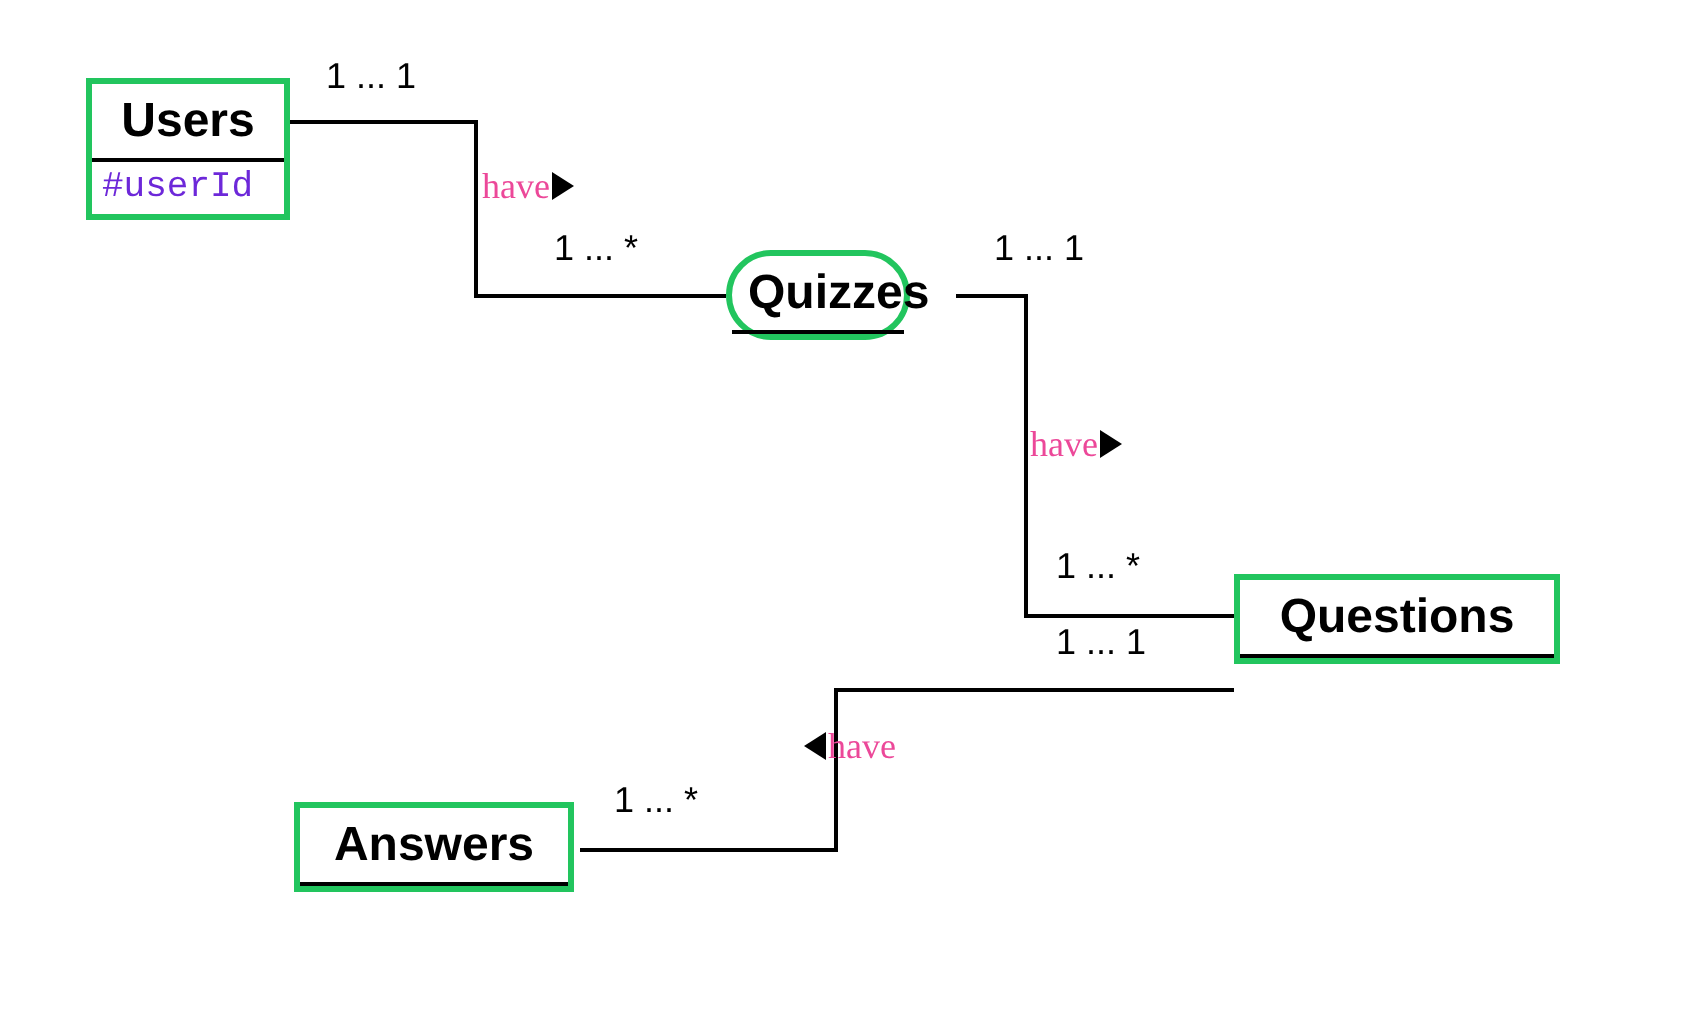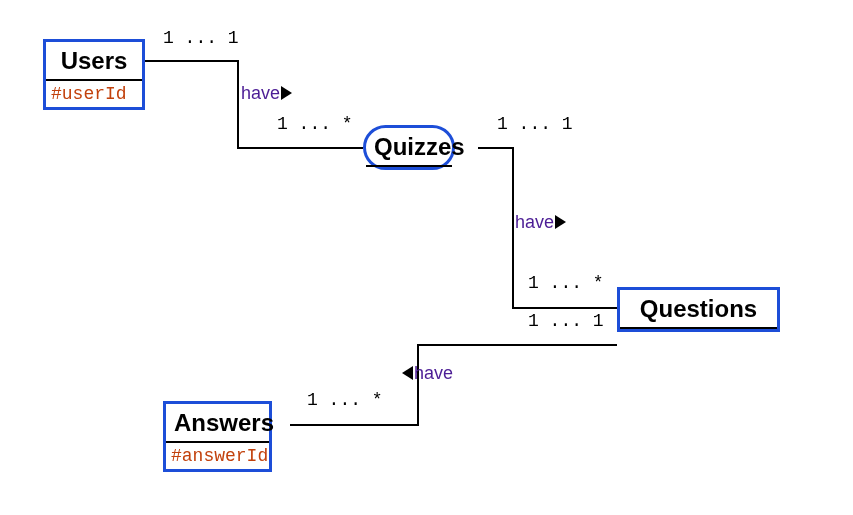--- a/index.html
+++ b/index.html
@@ -15,56 +15,56 @@
     overflow: hidden;
   }
   
   .line {
     position: absolute;
     background: #000000;
   }
   
   .entity {
     position: absolute;
-    border: 3px solid #1d4ed8;
+    border: 3px solid #22c55e;
     background: #ffffff;
     box-sizing: border-box;
   }
   .entity-title {
     font-family: "Liberation Sans", "DejaVu Sans", sans-serif;
     font-weight: bold;
     font-size: 24px;
     color: #000000;
     text-align: center;
     padding: 5px 8px 4px 8px;
     border-bottom: 2px solid #000000;
     white-space: nowrap;
   }
   .entity-attr {
     font-family: "Liberation Mono", "DejaVu Sans Mono", monospace;
     font-size: 18px;
-    color: #c2410c;
+    color: #6d28d9;
     text-align: left;
     padding: 3px 4px 3px 5px;
     white-space: nowrap;
   }
   
   .card-label {
     position: absolute;
-    font-family: Liberation Mono, monospace;
+    font-family: Liberation Sans, sans-serif;
     font-size: 18px;
     color: #000000;
     white-space: pre;
     line-height: 18px;
   }
   .verb-label {
     position: absolute;
-    font-family: Liberation Sans, sans-serif;
+    font-family: Liberation Serif, serif;
     font-size: 18px;
-    color: #4c1d95;
+    color: #ec4899;
     white-space: nowrap;
     line-height: 18px;
     display: flex;
     align-items: center;
   }
   .tri-right {
     display: inline-block;
     width: 0;
     height: 0;
     border-top: 7px solid transparent;
@@ -105,23 +105,22 @@
   </div>
 
   <div class="entity" style="left:363px; top:125px; width:92px;border-radius:25px;">
     <div class="entity-title">Quizzes</div>
   </div>
 
   <div class="entity" style="left:617px; top:287px; width:163px;">
     <div class="entity-title">Questions</div>
   </div>
 
-  <div class="entity" style="left:163px; top:401px; width:109px;">
+  <div class="entity" style="left:147px; top:401px; width:140px;">
     <div class="entity-title">Answers</div>
-    <div class="entity-attr">#answerId</div>
   </div>
 
   <div class="card-label" style="left:163px; top:29px;">1 ... 1</div>
   <div class="verb-label" style="left:241px; top:84px;">
     <span>have</span>
       <span class="tri-right"></span>
   </div>
   <div class="card-label" style="left:277px; top:115px;">1 ... *</div>
 
   <div class="card-label" style="left:497px; top:115px;">1 ... 1</div>

